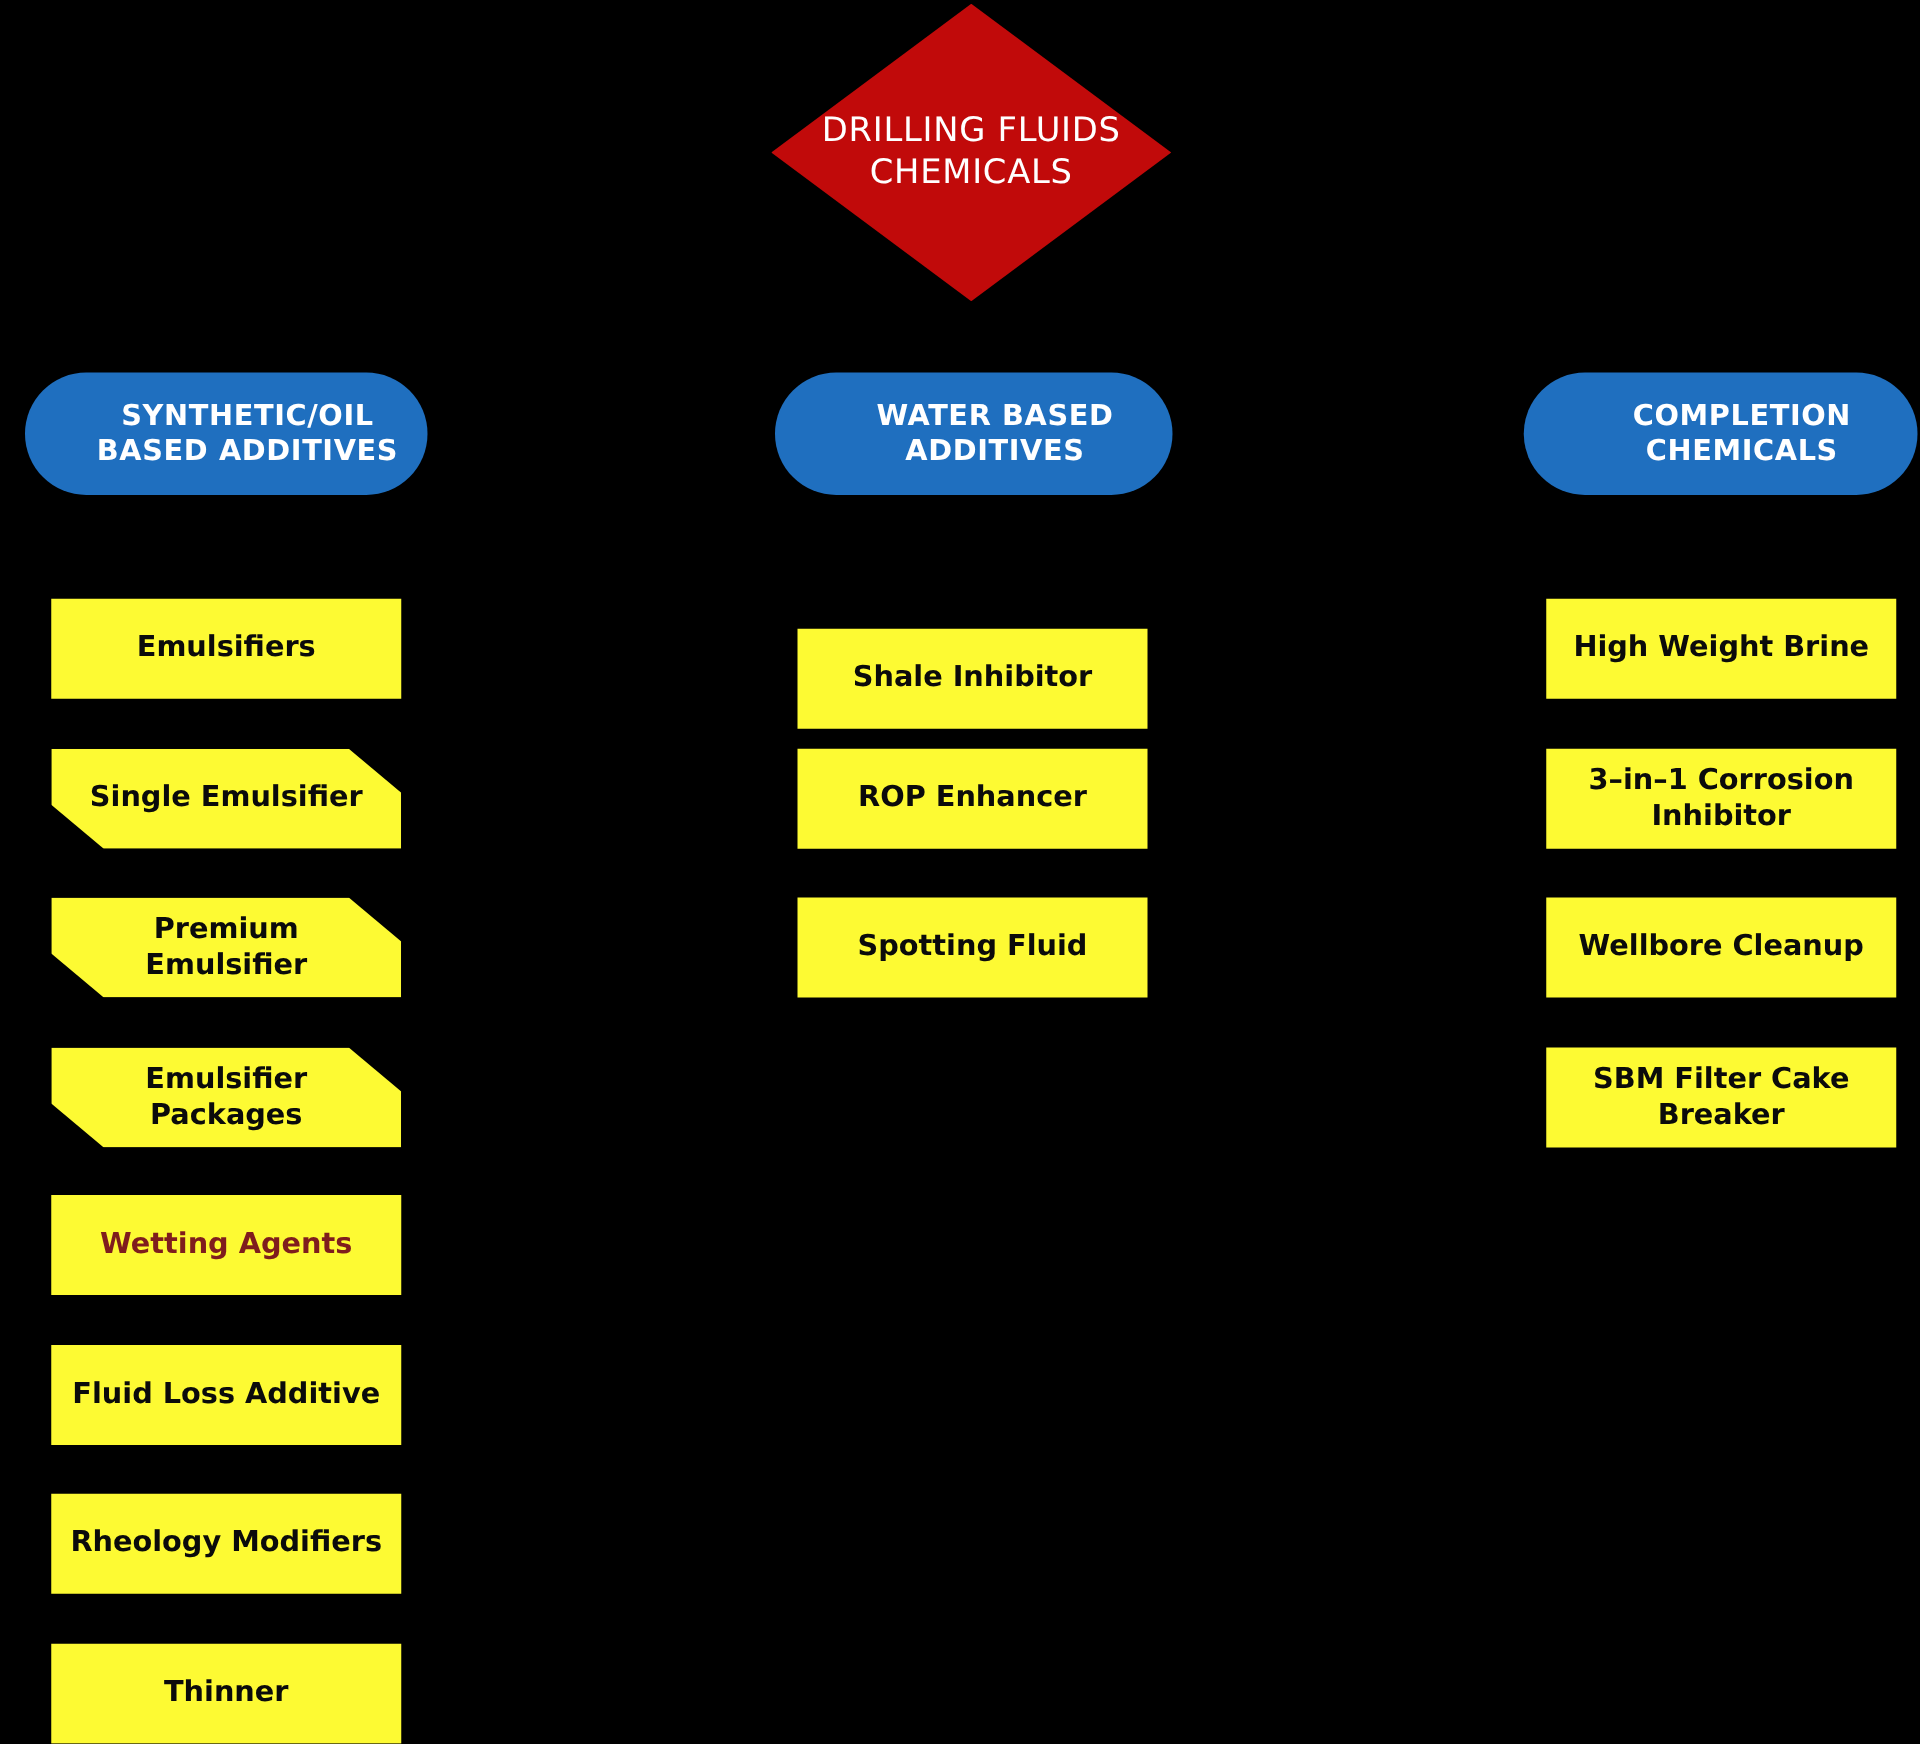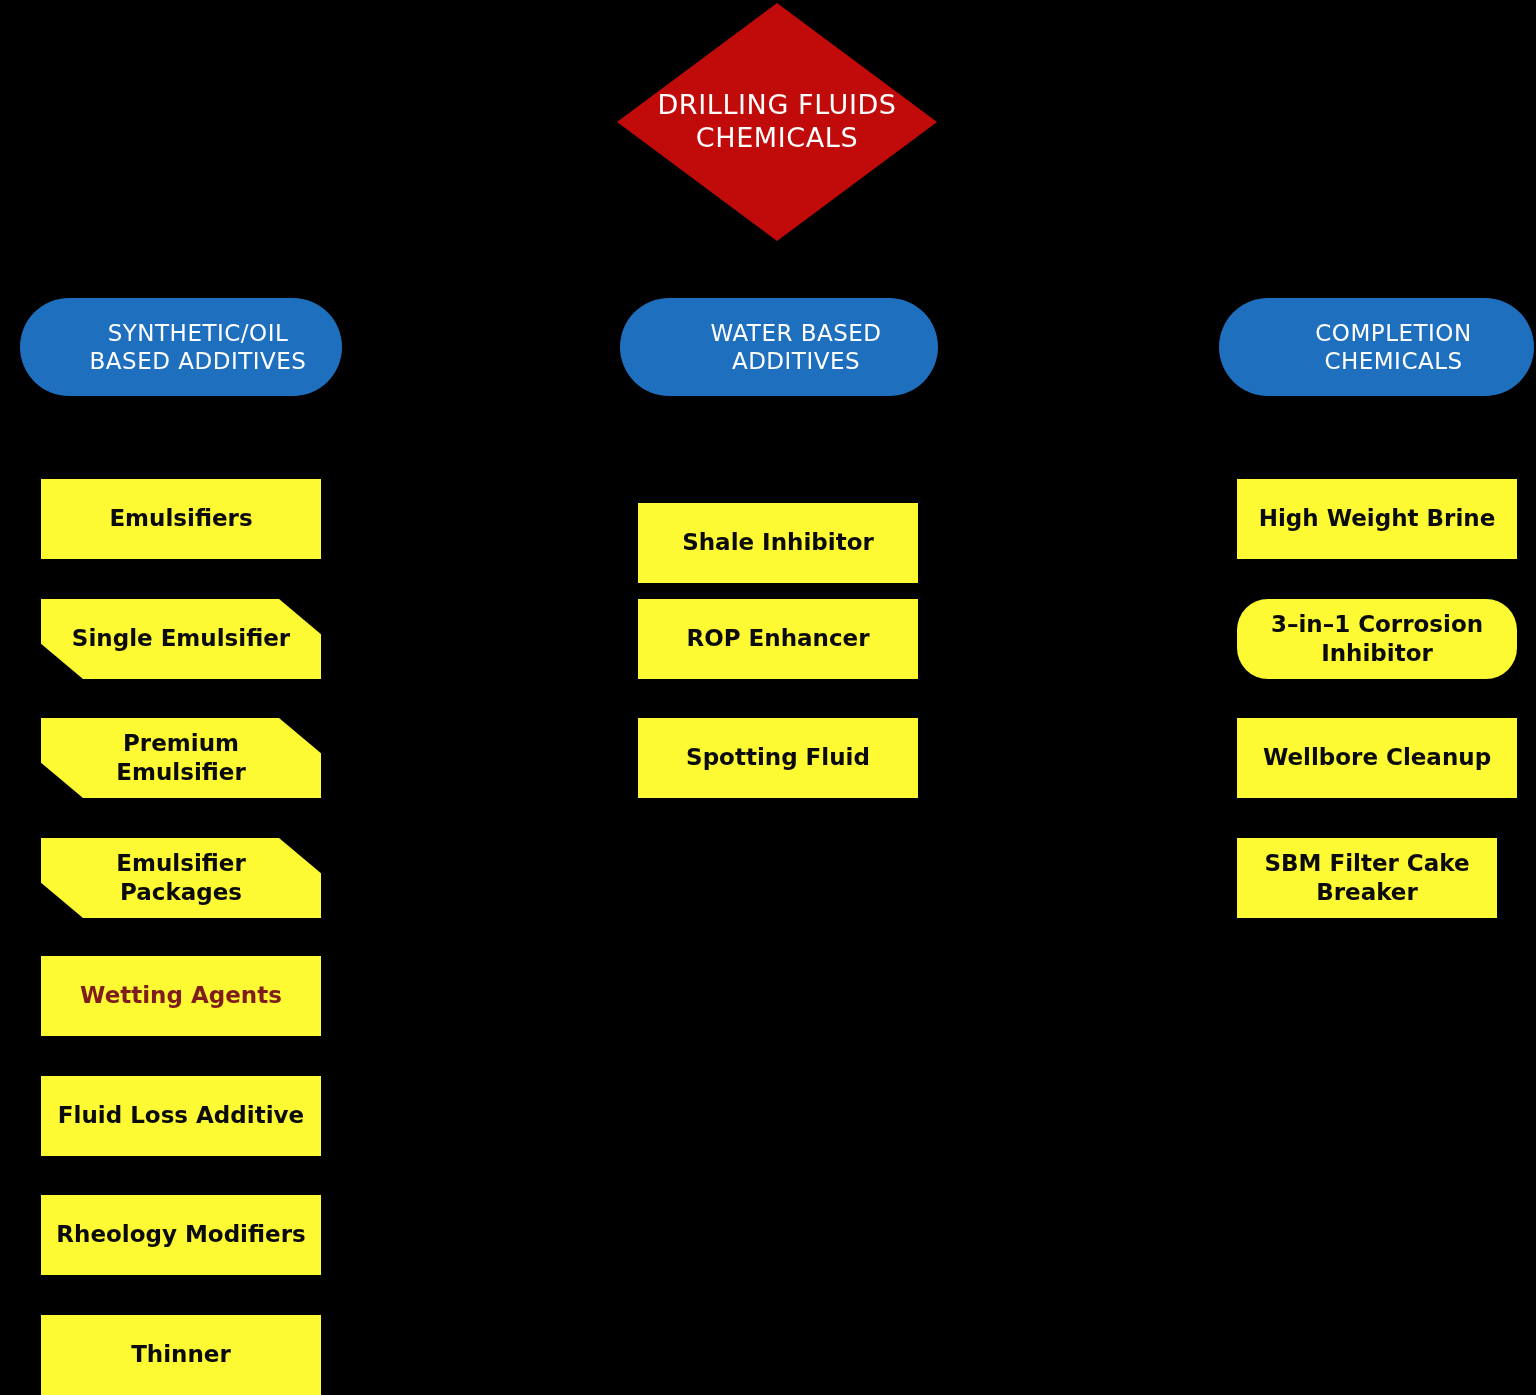--- a/index.html
+++ b/index.html
@@ -59,21 +59,21 @@
     background: #1F6FBF;
     border-radius: 999px;
     display: flex;
     align-items: center;
     justify-content: center;
     z-index: 3;
   }
   .pill-label {
     color: #FFFFFF;
     font-size: 23px;
-    font-weight: normal;
+    font-weight: bold;
     letter-spacing: 0.5px;
     line-height: 1.22;
     text-align: center;
     white-space: pre-line;
     margin-left: 34px;
   }
 
   
   .node {
     position: absolute;
@@ -173,24 +173,24 @@
     <div class="node" style="left: 638px; top: 718px; width: 280px; height: 80px; background: rgb(253, 250, 51);">
       <div class="node-label" style="color: rgb(11, 11, 11);">Spotting Fluid</div>
     </div>
     <div class="pill" style="left: 1219px; top: 298px; width: 315px; height: 98px; background: rgb(31, 111, 191);">
       <div class="pill-label" style="color: rgb(255, 255, 255);">COMPLETION
 CHEMICALS</div>
     </div>
     <div class="node" style="left: 1237px; top: 479px; width: 280px; height: 80px; background: rgb(253, 250, 51);">
       <div class="node-label" style="color: rgb(11, 11, 11);">High Weight Brine</div>
     </div>
-    <div class="node" style="left: 1237px; top: 599px; width: 280px; height: 80px; background: rgb(253, 250, 51); border-radius: 31px;">
+    <div class="node" style="left: 1237px; top: 599px; width: 280px; height: 80px; background: rgb(253, 250, 51);">
       <div class="node-label" style="color: rgb(11, 11, 11);">3–in–1 Corrosion
 Inhibitor</div>
     </div>
     <div class="node" style="left: 1237px; top: 718px; width: 280px; height: 80px; background: rgb(253, 250, 51);">
       <div class="node-label" style="color: rgb(11, 11, 11);">Wellbore Cleanup</div>
     </div>
-    <div class="node" style="left: 1237px; top: 838px; width: 260px; height: 80px; background: rgb(253, 250, 51);">
+    <div class="node" style="left: 1237px; top: 838px; width: 280px; height: 80px; background: rgb(253, 250, 51);">
       <div class="node-label" style="color: rgb(11, 11, 11);">SBM Filter Cake
 Breaker</div>
     </div>
   </div>
 
 </body></html>

